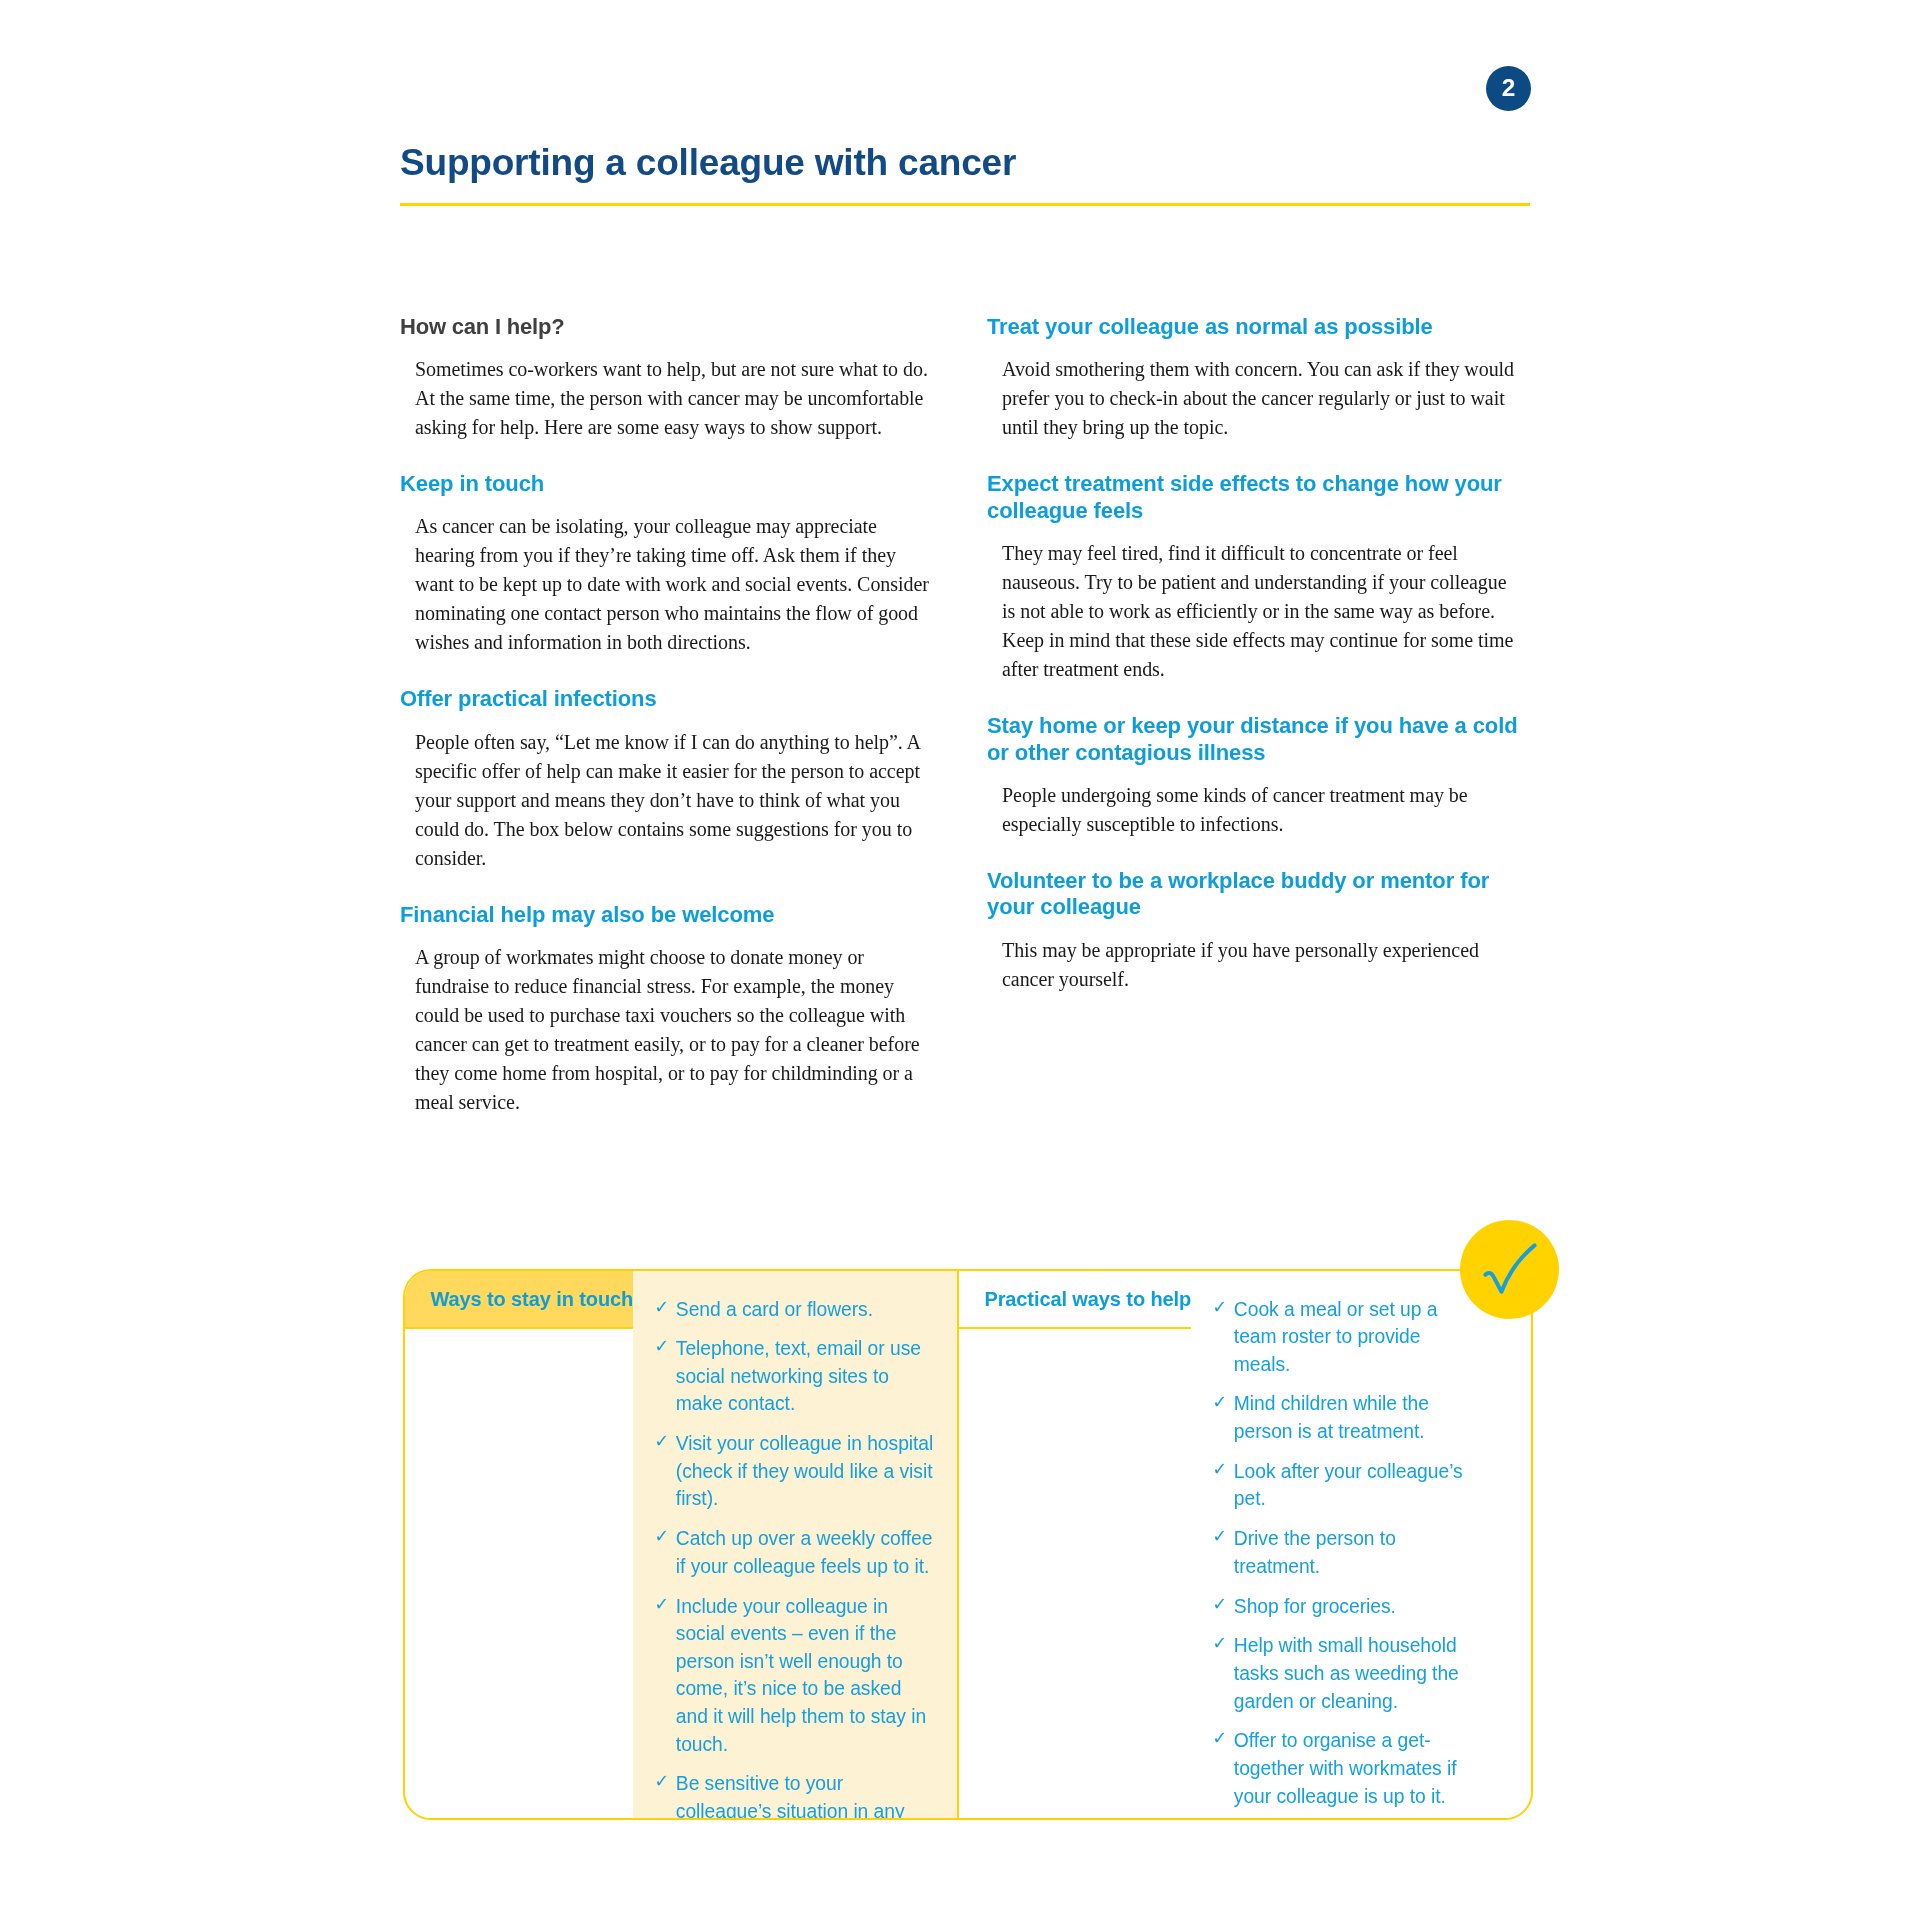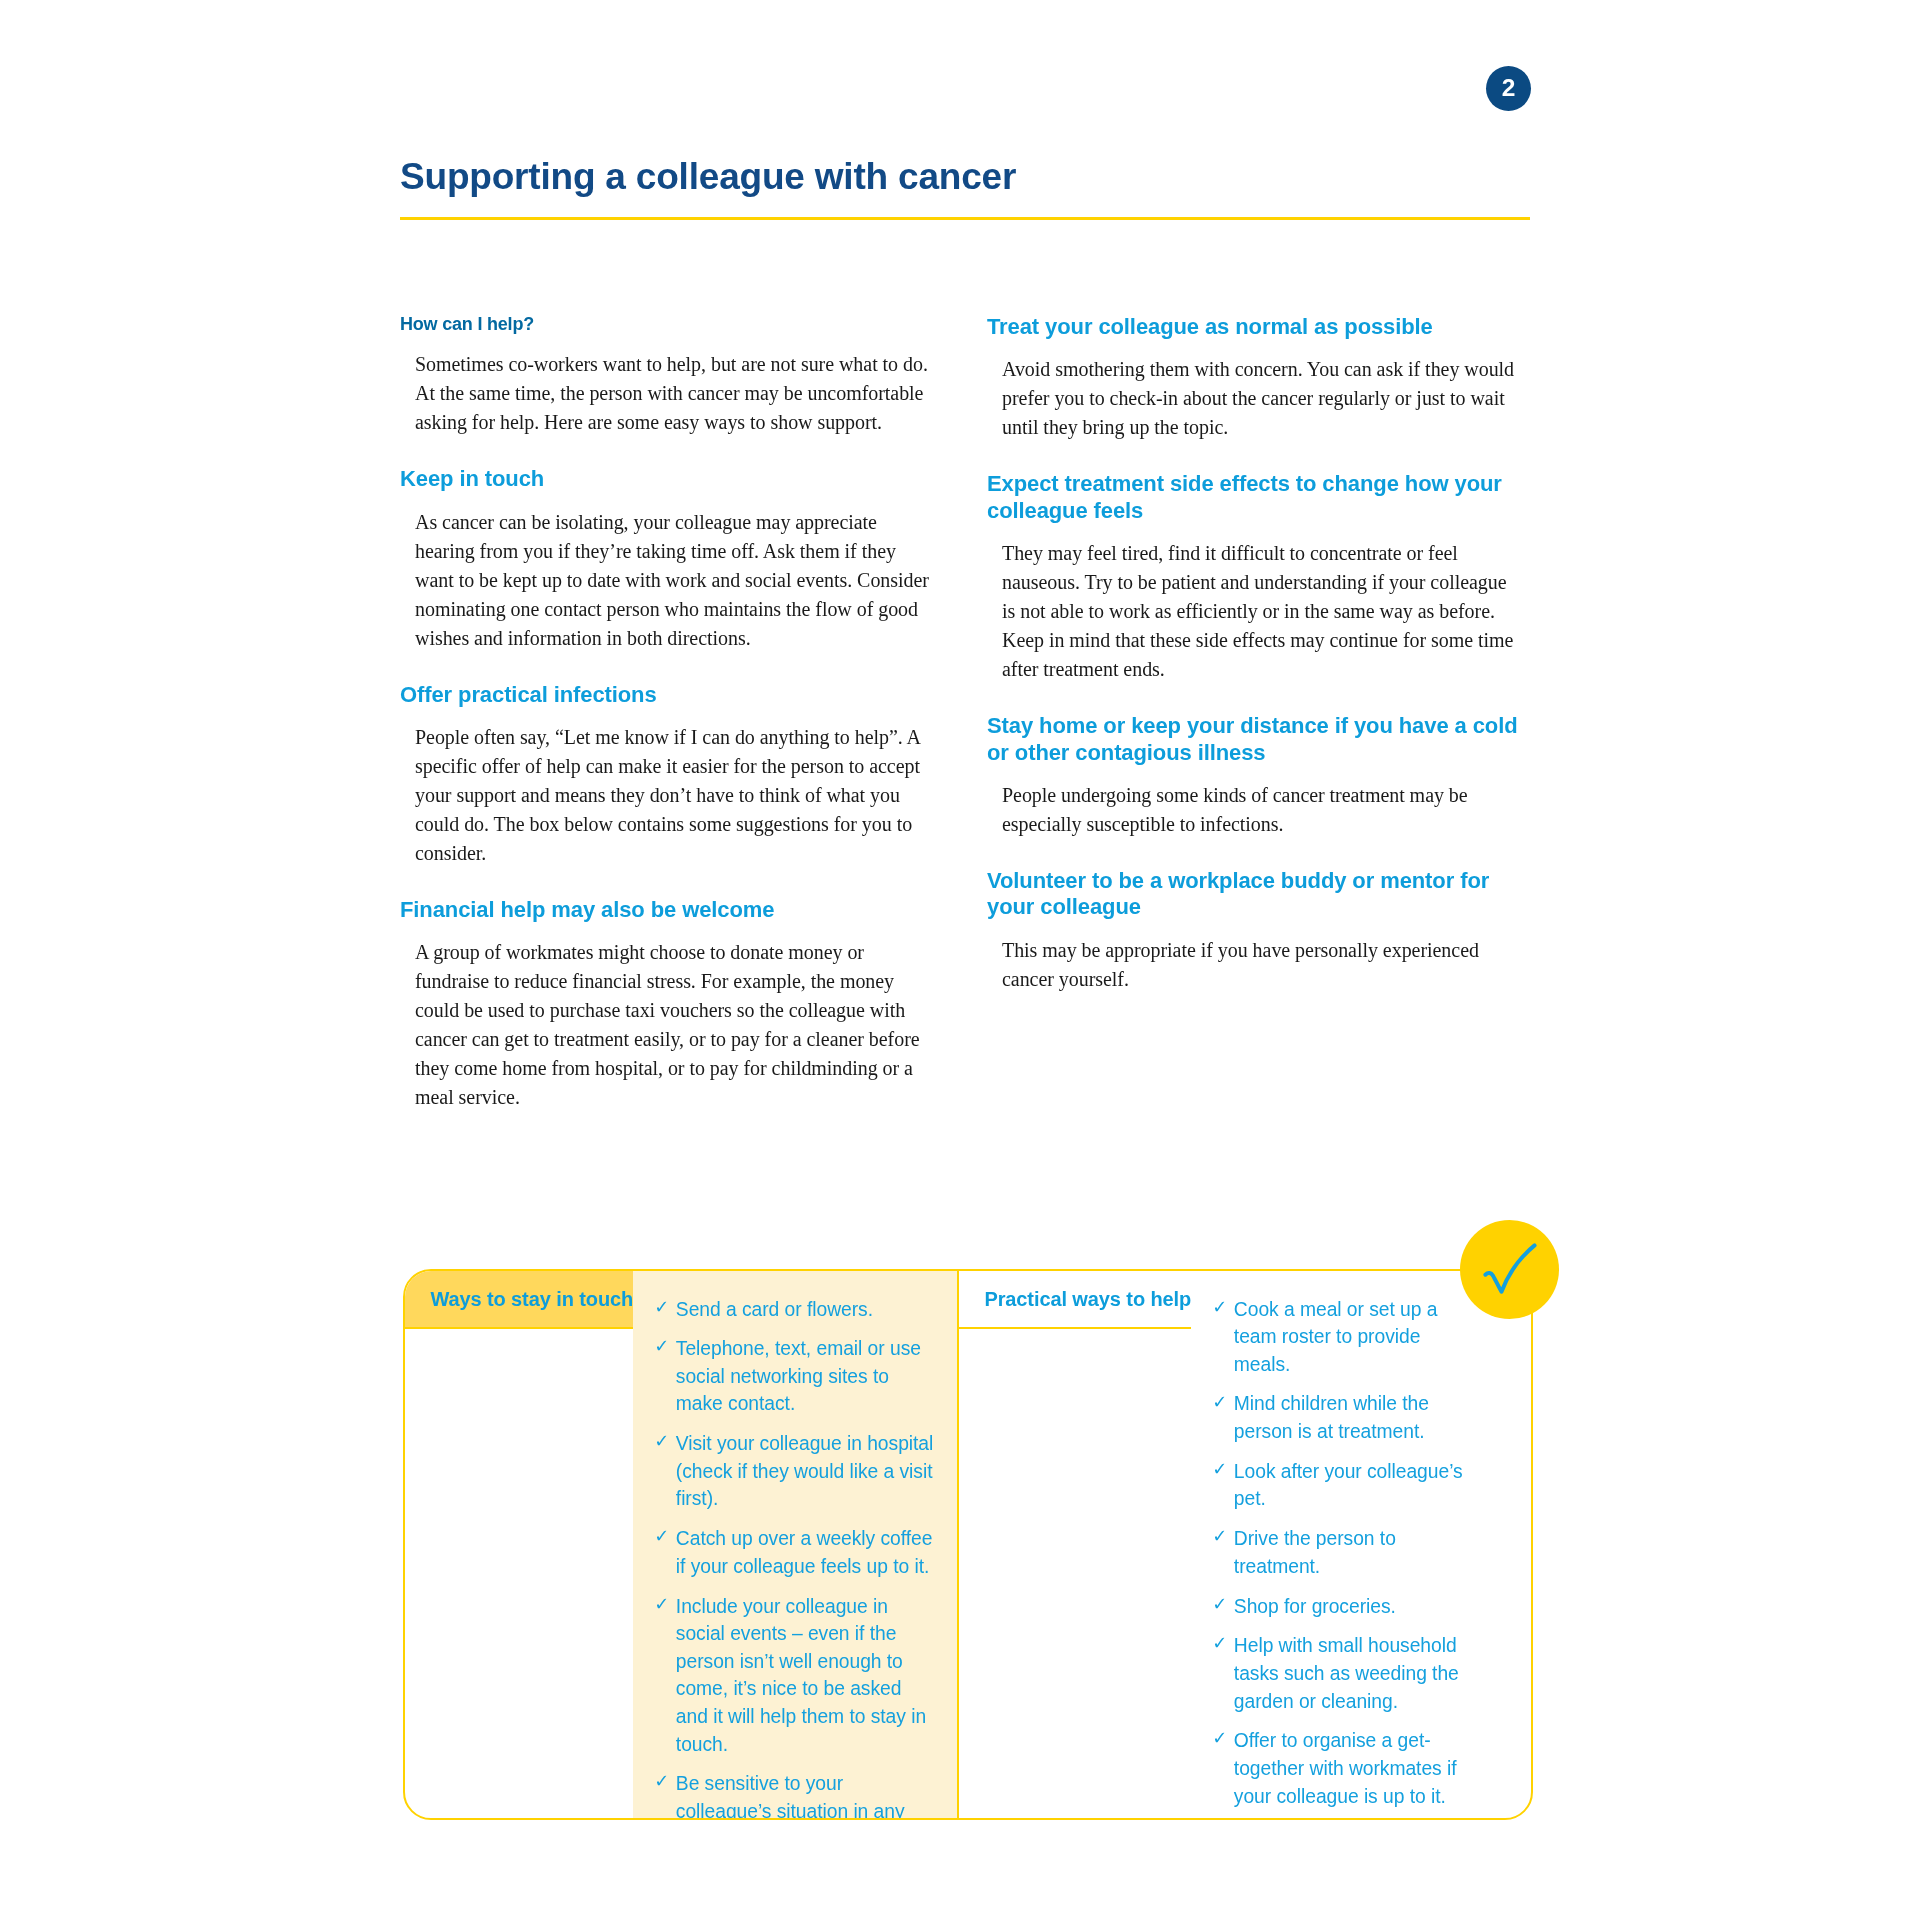--- a/index.html
+++ b/index.html
@@ -38,21 +38,21 @@
     display: flex;
     align-items: center;
     justify-content: center;
     line-height: 1;
   }
 
   
   .title-wrap {
     position: absolute;
     left: 400px;
-    top: 157px;
+    top: 143px;
     width: 1130px;
   }
   .page-title {
     color: #124a86;
     font-size: 37px;
     font-weight: bold;
     letter-spacing: -0.2px;
     margin: 0;
     line-height: 1.1;
   }
@@ -71,22 +71,22 @@
     width: 1135px;
     display: flex;
     gap: 43px;
   }
   .col {
     width: 544px;
   }
   .col-right { width: 546px; }
 
   h2.sec-title {
-    color: #0369a1;
-    font-size: 18px;
+    color: #404040;
+    font-size: 22px;
     font-weight: bold;
     margin: 0 0 0.9px 0;
     line-height: 1.18;
     letter-spacing: -0.2px;
   }
   h3.sub-title {
     color: #0d9ddb;
     font-size: 22px;
     font-weight: bold;
     margin: 0 0 1.9px 0;

